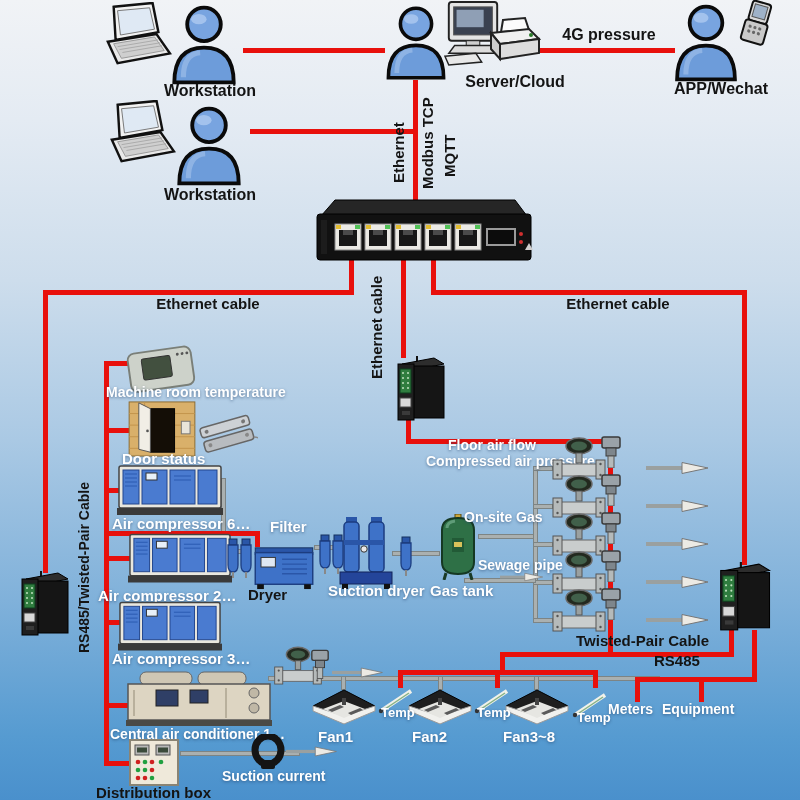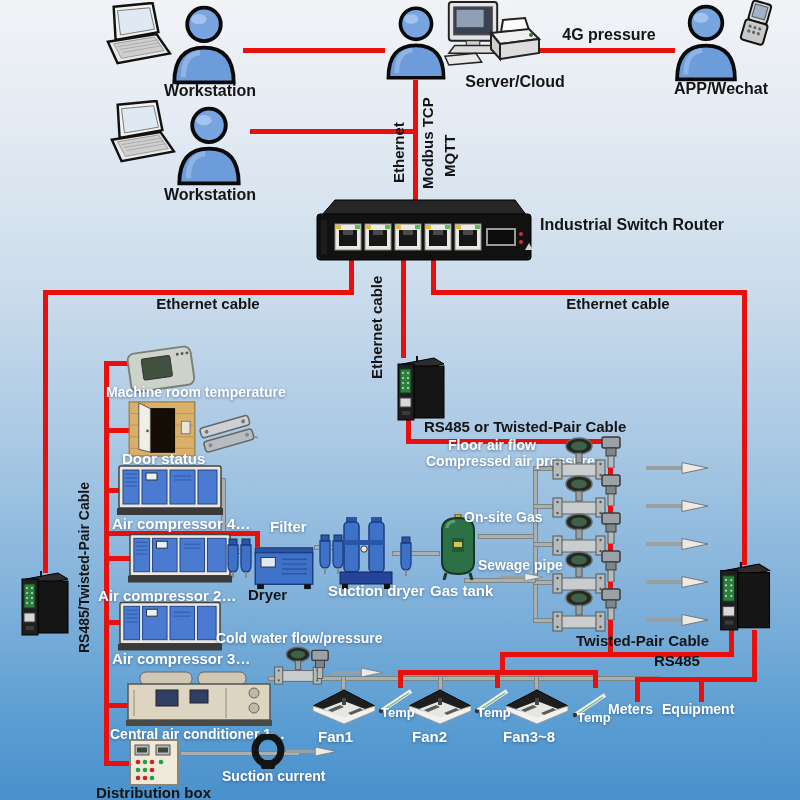--- a/index.html
+++ b/index.html
@@ -359,21 +359,20 @@
     </svg>
   <div class="lb ctr f16" style="left:658px;top:80px;width:126px">APP/Wechat</div>
 
   <div class="vt f15" style="left:390px;top:105px;height:96px">Ethernet</div>
   <div class="vt f15" style="left:419px;top:93px;height:100px">Modbus TCP</div>
   <div class="vt f15" style="left:441px;top:118px;height:75px">MQTT</div>
 
   <svg class="abs" style="left:311px;top:198px;width:224px;height:64px">
       <use href="#sym-switch"></use>
     </svg>
-  <div class="lb f16" style="left:540px;top:216px;width:210px">Industrial Switch Router</div>
 
   <div class="lb ctr f15" style="left:118px;top:295px;width:180px">Ethernet cable</div>
   <div class="lb ctr f15" style="left:528px;top:295px;width:180px">Ethernet cable</div>
   <div class="vt f15" style="left:368px;top:262px;height:130px">Ethernet cable</div>
 
   <svg class="abs" style="left:390px;top:356px;width:58px;height:66px">
       <use href="#sym-gateway"></use>
     </svg>
   <svg class="abs" style="left:14px;top:571px;width:58px;height:66px">
       <use href="#sym-gateway"></use>
@@ -391,21 +390,21 @@
       <use href="#sym-door"></use>
     </svg>
   <svg class="abs" style="left:198px;top:414px;width:60px;height:40px">
       <use href="#sym-doorsensor"></use>
     </svg>
   <div class="lw f15" style="left:122px;top:450px">Door status</div>
 
   <svg class="abs" style="left:116px;top:460px;width:108px;height:56px">
       <use href="#sym-compressor"></use>
     </svg>
-  <div class="lw f15" style="left:112px;top:515px">Air compressor 4…</div>
+  <div class="lw f15" style="left:112px;top:515px">Air compressor 6…</div>
 
   <svg class="abs" style="left:128px;top:528px;width:104px;height:56px">
       <use href="#sym-compressor"></use>
     </svg>
   <div class="lw f15" style="left:98px;top:587px">Air compressor 2…</div>
 
   <svg class="abs" style="left:118px;top:596px;width:104px;height:56px">
       <use href="#sym-compressor"></use>
     </svg>
   <div class="lw f15" style="left:112px;top:650px">Air compressor 3…</div>
@@ -434,21 +433,20 @@
   <div class="lw f15" style="left:328px;top:582px">Suction dryer</div>
 
   <svg class="abs" style="left:399px;top:536px;width:14px;height:40px">
       <use href="#sym-filter"></use>
     </svg>
   <svg class="abs" style="left:436px;top:514px;width:44px;height:66px">
       <use href="#sym-tank"></use>
     </svg>
   <div class="lw f15" style="left:430px;top:582px">Gas tank</div>
 
-  <div class="lb f15" style="left:424px;top:418px">RS485 or Twisted-Pair Cable</div>
   <div class="lw f14" style="left:448px;top:437px">Floor air flow</div>
   <div class="lw f14" style="left:426px;top:453px">Compressed air pressure</div>
   <div class="lw f14" style="left:464px;top:509px">On-site Gas</div>
   <div class="lw f14" style="left:478px;top:557px">Sewage pipe</div>
 
   <svg class="abs" style="left:550px;top:437px;width:58px;height:46px">
       <use href="#sym-flow"></use>
     </svg>
   <svg class="abs" style="left:550px;top:475px;width:58px;height:46px">
       <use href="#sym-flow"></use>
@@ -494,21 +492,20 @@
     </svg>
   <svg class="abs" style="left:500px;top:571px;width:44px;height:12px">
       <use href="#sym-arrow"></use>
     </svg>
 
   <div class="lb f15" style="left:576px;top:632px">Twisted-Pair Cable</div>
   <div class="lb f15" style="left:654px;top:652px">RS485</div>
   <div class="lw f14" style="left:608px;top:701px">Meters</div>
   <div class="lw f14" style="left:662px;top:701px">Equipment</div>
 
-  <div class="lw f14" style="left:216px;top:630px">Cold water flow/pressure</div>
   <svg class="abs" style="left:126px;top:668px;width:146px;height:60px">
       <use href="#sym-chiller"></use>
     </svg>
   <div class="lw f14" style="left:110px;top:726px">Central air conditioner 1…</div>
 
   <svg class="abs" style="left:272px;top:644px;width:52px;height:46px">
       <use href="#sym-flow"></use>
     </svg>
   <svg class="abs" style="left:310px;top:648px;width:20px;height:32px">
       <use href="#sym-transmitter"></use>

